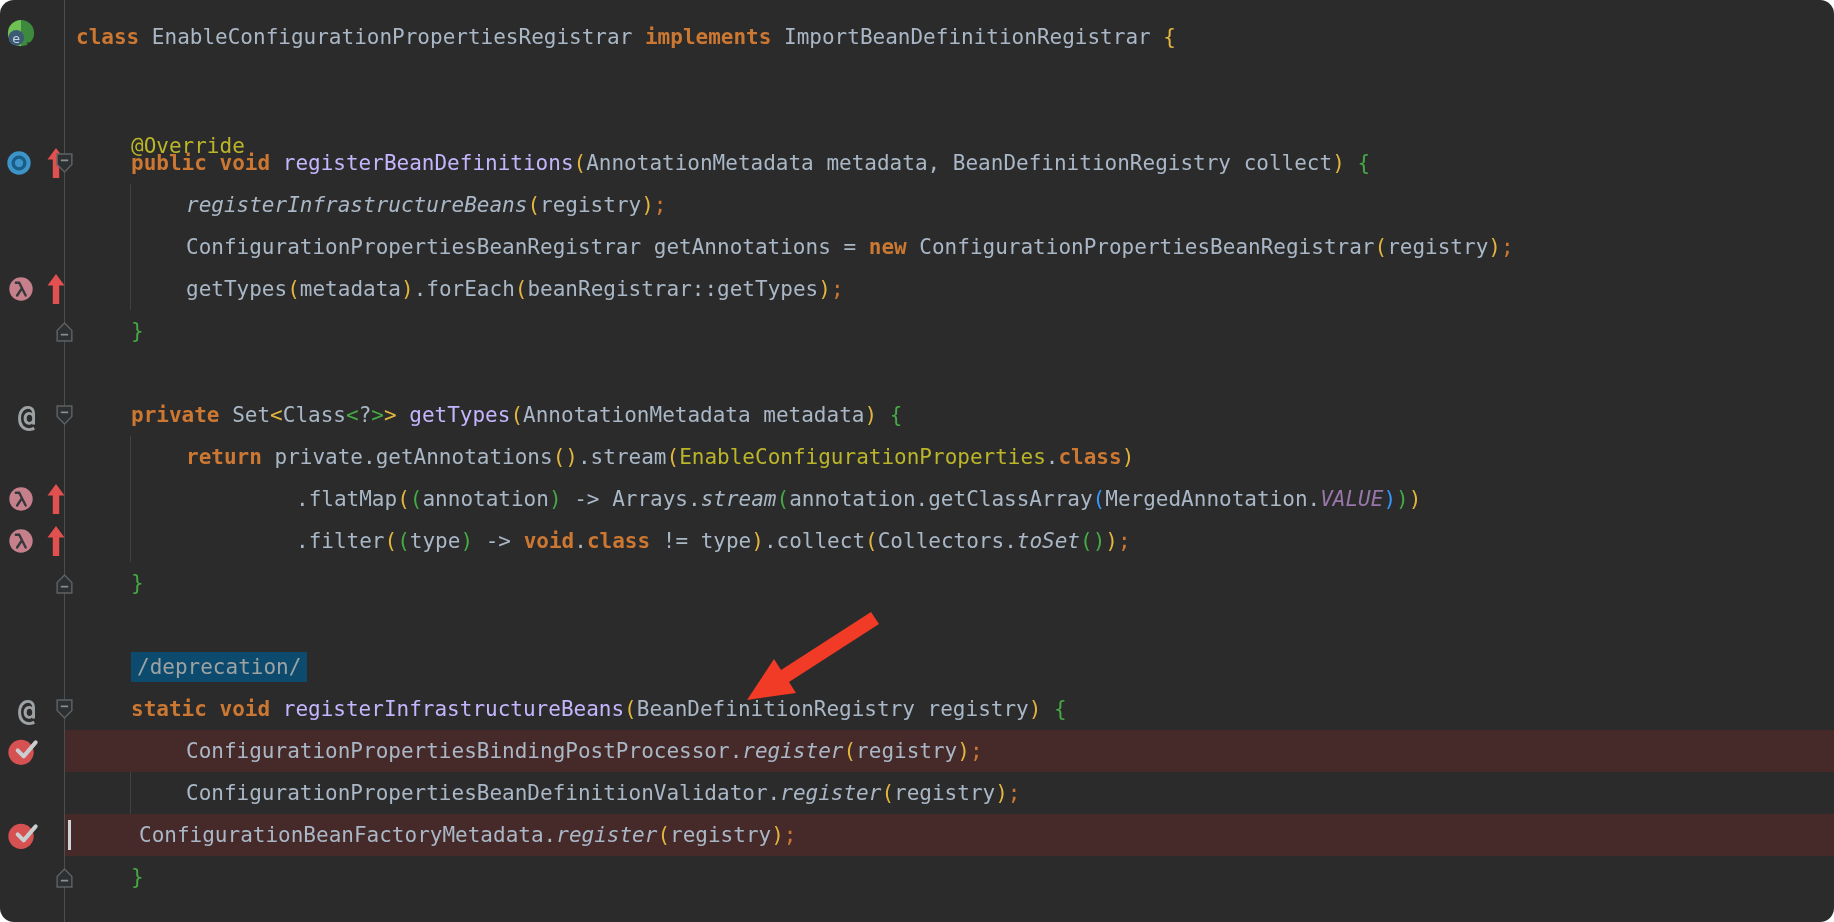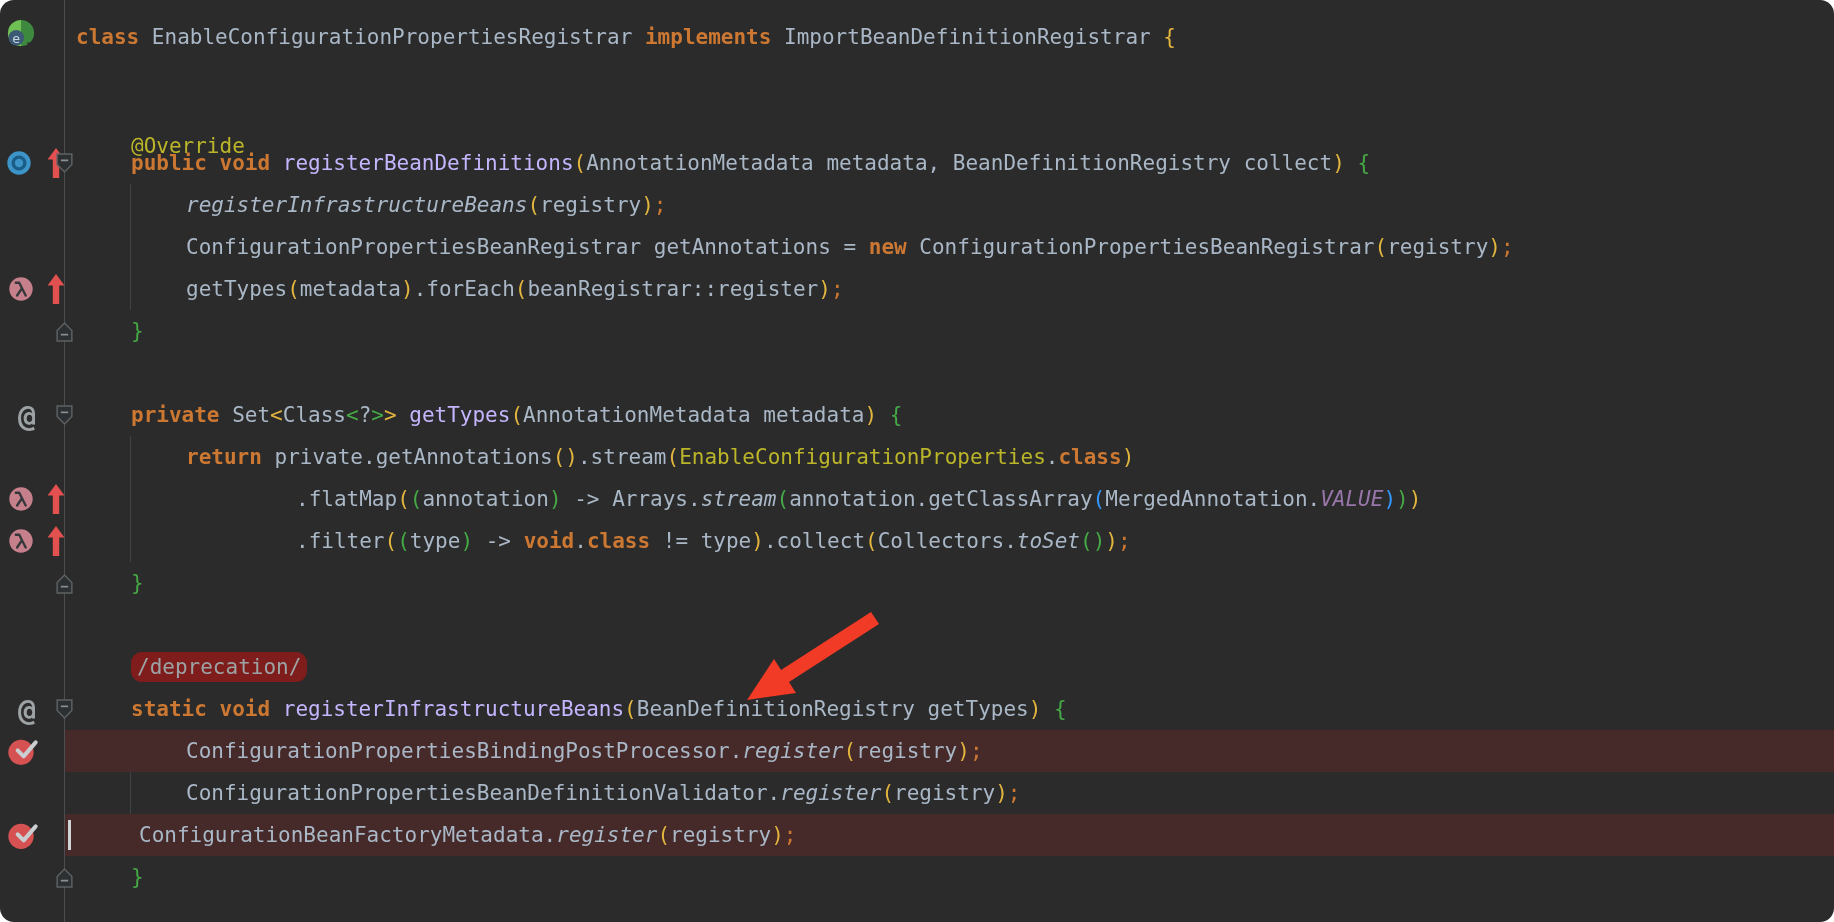--- a/index.html
+++ b/index.html
@@ -21,21 +21,21 @@
   .tk-kw{color:#cc7832;font-weight:bold;}
   .tk-def{color:#a9b7c6;}
   .tk-m{color:#c4b5fd;}
   .tk-ann{color:#bbb529;}
   .tk-it{color:#a9b7c6;font-style:italic;}
   .tk-cst{color:#9876aa;font-style:italic;margin-top:48px;}
   .tk-b1{color:#e2b53e;}
   .tk-b2{color:#45a945;}
   .tk-b3{color:#3399ff;}
   .tk-sc{color:#cc7832;}
-  .tk-fold{color:#9da3a4;background:#7f1d1d;padding:3px 6px;border-radius:11px;}
+  .tk-fold{color:#9da3a4;background:#0c4a6e;padding:3px 6px;border-radius:0;}
   .gutter-item{position:absolute;display:flex;align-items:center;justify-content:center;}
   .at-glyph{font-size:30px;font-weight:bold;color:#9da2a4;font-family:"DejaVu Sans Mono",monospace;}
   .caret{position:absolute;width:3px;background:#d0d4d6;}
   .file-icon{position:absolute;left:6px;top:18px;width:30px;height:30px;}
   .red-arrow{position:absolute;left:735px;top:608px;}
 </style>
 </head>
 <body>
 
 <div class="window">
@@ -55,29 +55,29 @@
   <div class="indent-guide" style="top:184px;height:126px;"></div>
   <div class="indent-guide" style="top:436px;height:126px;"></div>
   <div class="indent-guide" style="top:730px;height:126px;"></div>
 
   <div id="code-area">
       <div class="code-line" style="top: 16px; padding-left: 11px;"><span class="tk-kw">class</span><span class="tk-def"> EnableConfigurationPropertiesRegistrar </span><span class="tk-kw">implements</span><span class="tk-def"> ImportBeanDefinitionRegistrar </span><span class="tk-b1">{</span></div>
       <div class="code-line" style="top: 86px; padding-left: 66px; margin-top: 39px;"><span class="tk-ann">@Override</span></div>
       <div class="code-line" style="top: 142px; padding-left: 66px;"><span class="tk-kw">public void</span><span class="tk-def"> </span><span class="tk-m">registerBeanDefinitions</span><span class="tk-b1">(</span><span class="tk-def">AnnotationMetadata metadata, BeanDefinitionRegistry collect</span><span class="tk-b1">)</span><span class="tk-def"> </span><span class="tk-b2">{</span></div>
       <div class="code-line" style="top: 184px; padding-left: 121px;"><span class="tk-it">registerInfrastructureBeans</span><span class="tk-b1">(</span><span class="tk-def">registry</span><span class="tk-b1">)</span><span class="tk-sc">;</span></div>
       <div class="code-line" style="top: 226px; padding-left: 121px;"><span class="tk-def">ConfigurationPropertiesBeanRegistrar getAnnotations = </span><span class="tk-kw">new</span><span class="tk-def"> ConfigurationPropertiesBeanRegistrar</span><span class="tk-b1">(</span><span class="tk-def">registry</span><span class="tk-b1">)</span><span class="tk-sc">;</span></div>
-      <div class="code-line" style="top: 268px; padding-left: 121px;"><span class="tk-def">getTypes</span><span class="tk-b1">(</span><span class="tk-def">metadata</span><span class="tk-b1">)</span><span class="tk-def">.forEach</span><span class="tk-b1">(</span><span class="tk-def">beanRegistrar::register</span><span class="tk-b1">)</span><span class="tk-sc">;</span></div>
+      <div class="code-line" style="top: 268px; padding-left: 121px;"><span class="tk-def">getTypes</span><span class="tk-b1">(</span><span class="tk-def">metadata</span><span class="tk-b1">)</span><span class="tk-def">.forEach</span><span class="tk-b1">(</span><span class="tk-def">beanRegistrar::getTypes</span><span class="tk-b1">)</span><span class="tk-sc">;</span></div>
       <div class="code-line" style="top: 310px; padding-left: 66px;"><span class="tk-b2">}</span></div>
       <div class="code-line" style="top: 394px; padding-left: 66px;"><span class="tk-kw">private</span><span class="tk-def"> Set</span><span class="tk-b1">&lt;</span><span class="tk-def">Class</span><span class="tk-b2">&lt;</span><span class="tk-def">?</span><span class="tk-b2">&gt;</span><span class="tk-b1">&gt;</span><span class="tk-def"> </span><span class="tk-m">getTypes</span><span class="tk-b1">(</span><span class="tk-def">AnnotationMetadata metadata</span><span class="tk-b1">)</span><span class="tk-def"> </span><span class="tk-b2">{</span></div>
       <div class="code-line" style="top: 436px; padding-left: 121px;"><span class="tk-kw">return</span><span class="tk-def"> private.getAnnotations</span><span class="tk-b1">()</span><span class="tk-def">.stream</span><span class="tk-b1">(</span><span class="tk-ann">EnableConfigurationProperties</span><span class="tk-def">.</span><span class="tk-kw">class</span><span class="tk-b1">)</span></div>
       <div class="code-line" style="top: 478px; padding-left: 231px;"><span class="tk-def">.flatMap</span><span class="tk-b1">(</span><span class="tk-b2">(</span><span class="tk-def">annotation</span><span class="tk-b2">)</span><span class="tk-def"> -&gt; Arrays.</span><span class="tk-it">stream</span><span class="tk-b2">(</span><span class="tk-def">annotation.getClassArray</span><span class="tk-b3">(</span><span class="tk-def">MergedAnnotation.</span><span class="tk-cst">VALUE</span><span class="tk-b3">)</span><span class="tk-b2">)</span><span class="tk-b1">)</span></div>
       <div class="code-line" style="top: 520px; padding-left: 231px;"><span class="tk-def">.filter</span><span class="tk-b1">(</span><span class="tk-b2">(</span><span class="tk-def">type</span><span class="tk-b2">)</span><span class="tk-def"> -&gt; </span><span class="tk-kw">void</span><span class="tk-def">.</span><span class="tk-kw">class</span><span class="tk-def"> != type</span><span class="tk-b1">)</span><span class="tk-def">.collect</span><span class="tk-b1">(</span><span class="tk-def">Collectors.</span><span class="tk-it">toSet</span><span class="tk-b2">()</span><span class="tk-b1">)</span><span class="tk-sc">;</span></div>
       <div class="code-line" style="top: 562px; padding-left: 66px;"><span class="tk-b2">}</span></div>
       <div class="code-line" style="top: 646px; padding-left: 66px;"><span class="tk-fold">/deprecation/</span></div>
-      <div class="code-line" style="top: 688px; padding-left: 66px;"><span class="tk-kw">static void</span><span class="tk-def"> </span><span class="tk-m">registerInfrastructureBeans</span><span class="tk-b1">(</span><span class="tk-def">BeanDefinitionRegistry getTypes</span><span class="tk-b1">)</span><span class="tk-def"> </span><span class="tk-b2">{</span></div>
+      <div class="code-line" style="top: 688px; padding-left: 66px;"><span class="tk-kw">static void</span><span class="tk-def"> </span><span class="tk-m">registerInfrastructureBeans</span><span class="tk-b1">(</span><span class="tk-def">BeanDefinitionRegistry registry</span><span class="tk-b1">)</span><span class="tk-def"> </span><span class="tk-b2">{</span></div>
       <div class="code-line hl" style="top: 730px; padding-left: 121px;"><span class="tk-def">ConfigurationPropertiesBindingPostProcessor.</span><span class="tk-it">register</span><span class="tk-b1">(</span><span class="tk-def">registry</span><span class="tk-b1">)</span><span class="tk-sc">;</span></div>
       <div class="code-line" style="top: 772px; padding-left: 121px;"><span class="tk-def">ConfigurationPropertiesBeanDefinitionValidator.</span><span class="tk-it">register</span><span class="tk-b1">(</span><span class="tk-def">registry</span><span class="tk-b1">)</span><span class="tk-sc">;</span></div>
       <div class="code-line hl" style="top: 814px; padding-left: 74px;"><span class="tk-def">ConfigurationBeanFactoryMetadata.</span><span class="tk-it">register</span><span class="tk-b1">(</span><span class="tk-def">registry</span><span class="tk-b1">)</span><span class="tk-sc">;</span></div>
       <div class="code-line" style="top: 856px; padding-left: 66px;"><span class="tk-b2">}</span></div>
     </div>
 
   <div id="gutter-area">
       <div class="gutter-item" style="left: 6px; top: 150px; width: 26px; height: 26px;">
         <svg width="26" height="26" viewBox="0 0 20 20">
           <circle cx="10" cy="10" r="9" fill="#3d94c9"></circle>

